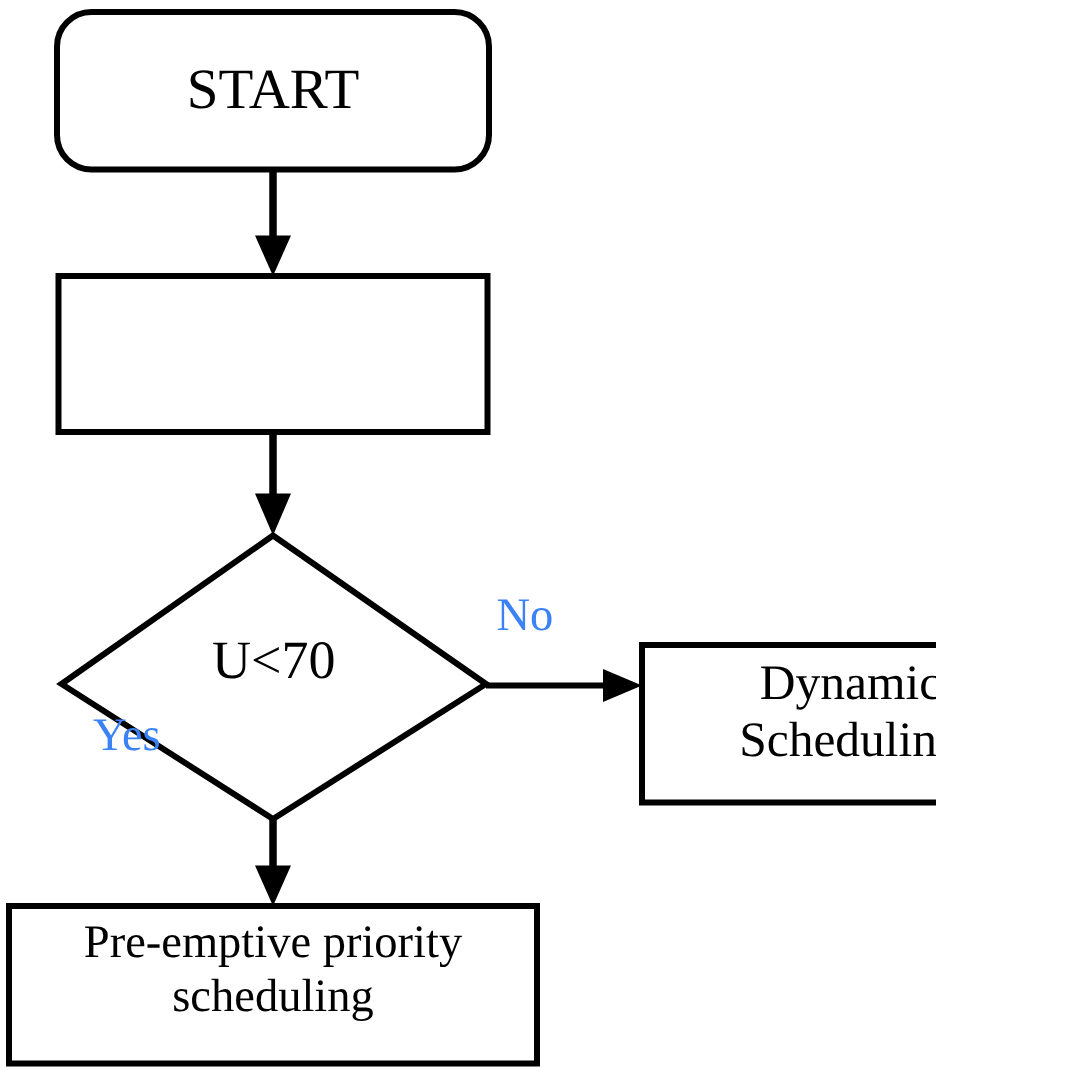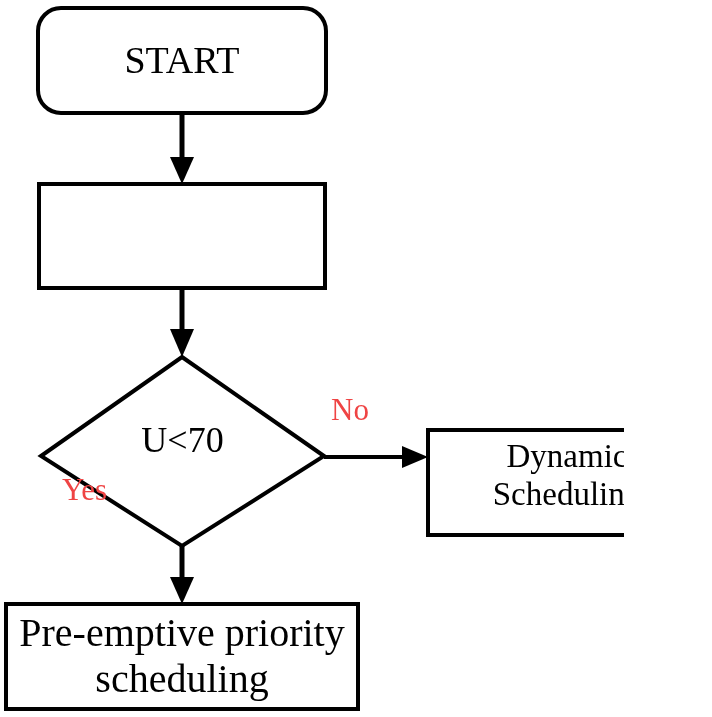--- a/index.html
+++ b/index.html
@@ -35,21 +35,21 @@
     line-height: 1.16;
     white-space: pre-line;
     color: #000000;
     pointer-events: none;
   }
   .node-label.centered {
     align-items: center;
   }
   .edge-label {
     position: absolute;
-    color: #ef4444;
+    color: #3b82f6;
     line-height: 1;
     white-space: nowrap;
   }
 
   
   #label-start {
     left: 38px;  top: 8px;   width: 288px; height: 105px;
     font-size: 38px;
   }
   #label-measure {
@@ -59,21 +59,21 @@
   #label-decision {
     left: 41px;  top: 420px; width: 283px; height: 40px;
     font-size: 36px;
   }
   #label-dynamic {
     left: 428px; top: 437px; width: 278px; height: 98px;
     font-size: 33px;
   }
   #label-preemptive {
     left: 6px;   top: 610px; width: 352px; height: 98px;
-    font-size: 40px;
+    font-size: 31px;
   }
 
   
   #label-no  { left: 331px; top: 394px; font-size: 31px; }
   #label-yes { left: 62px;  top: 474px; font-size: 31px; }
 </style>
 </head>
 <body>
 
 <div id="canvas">

